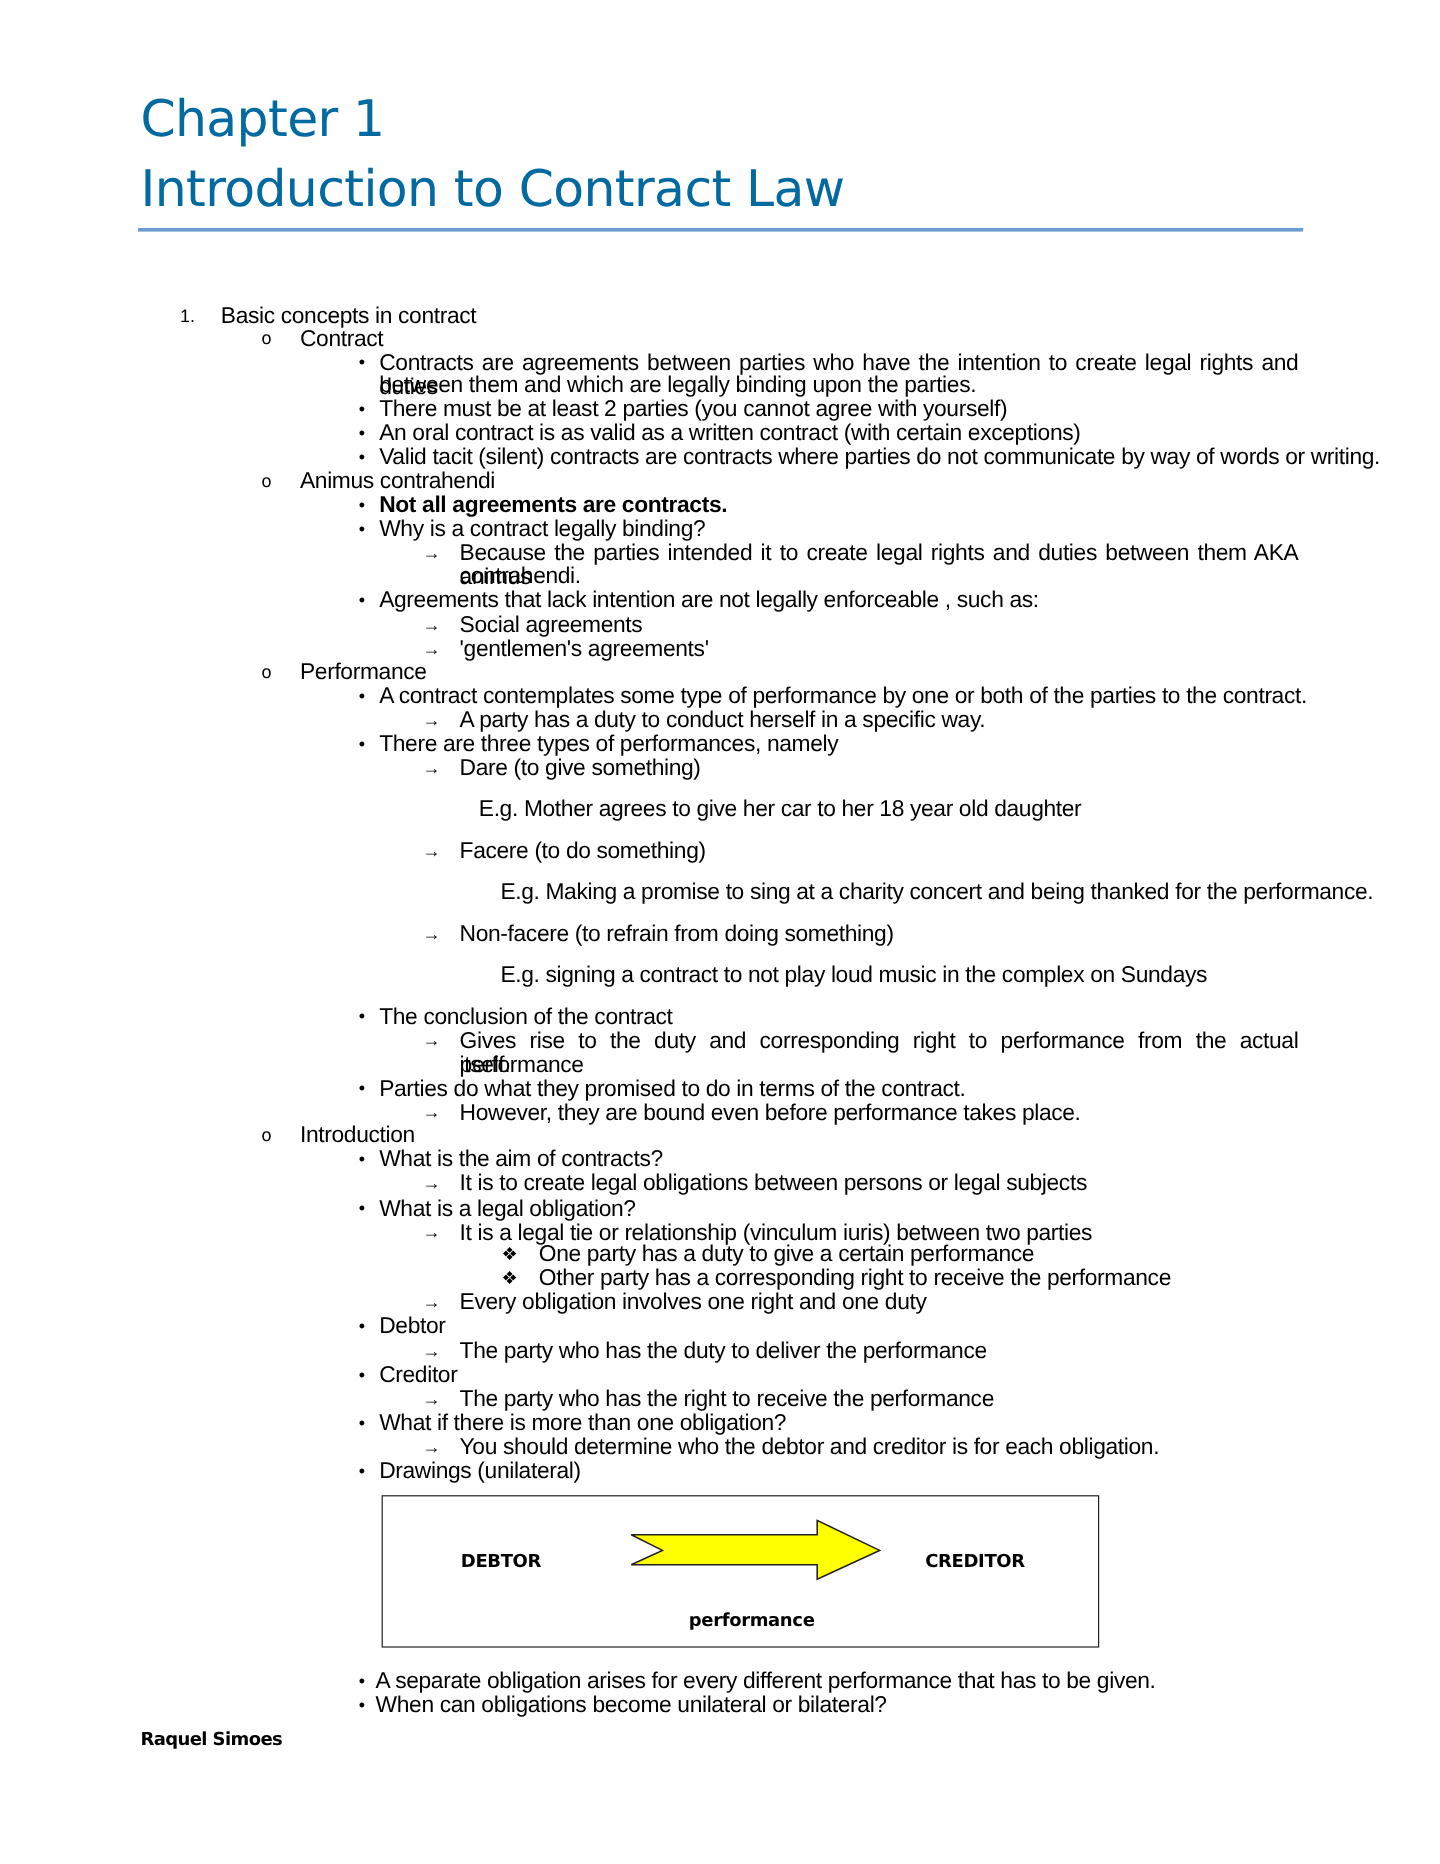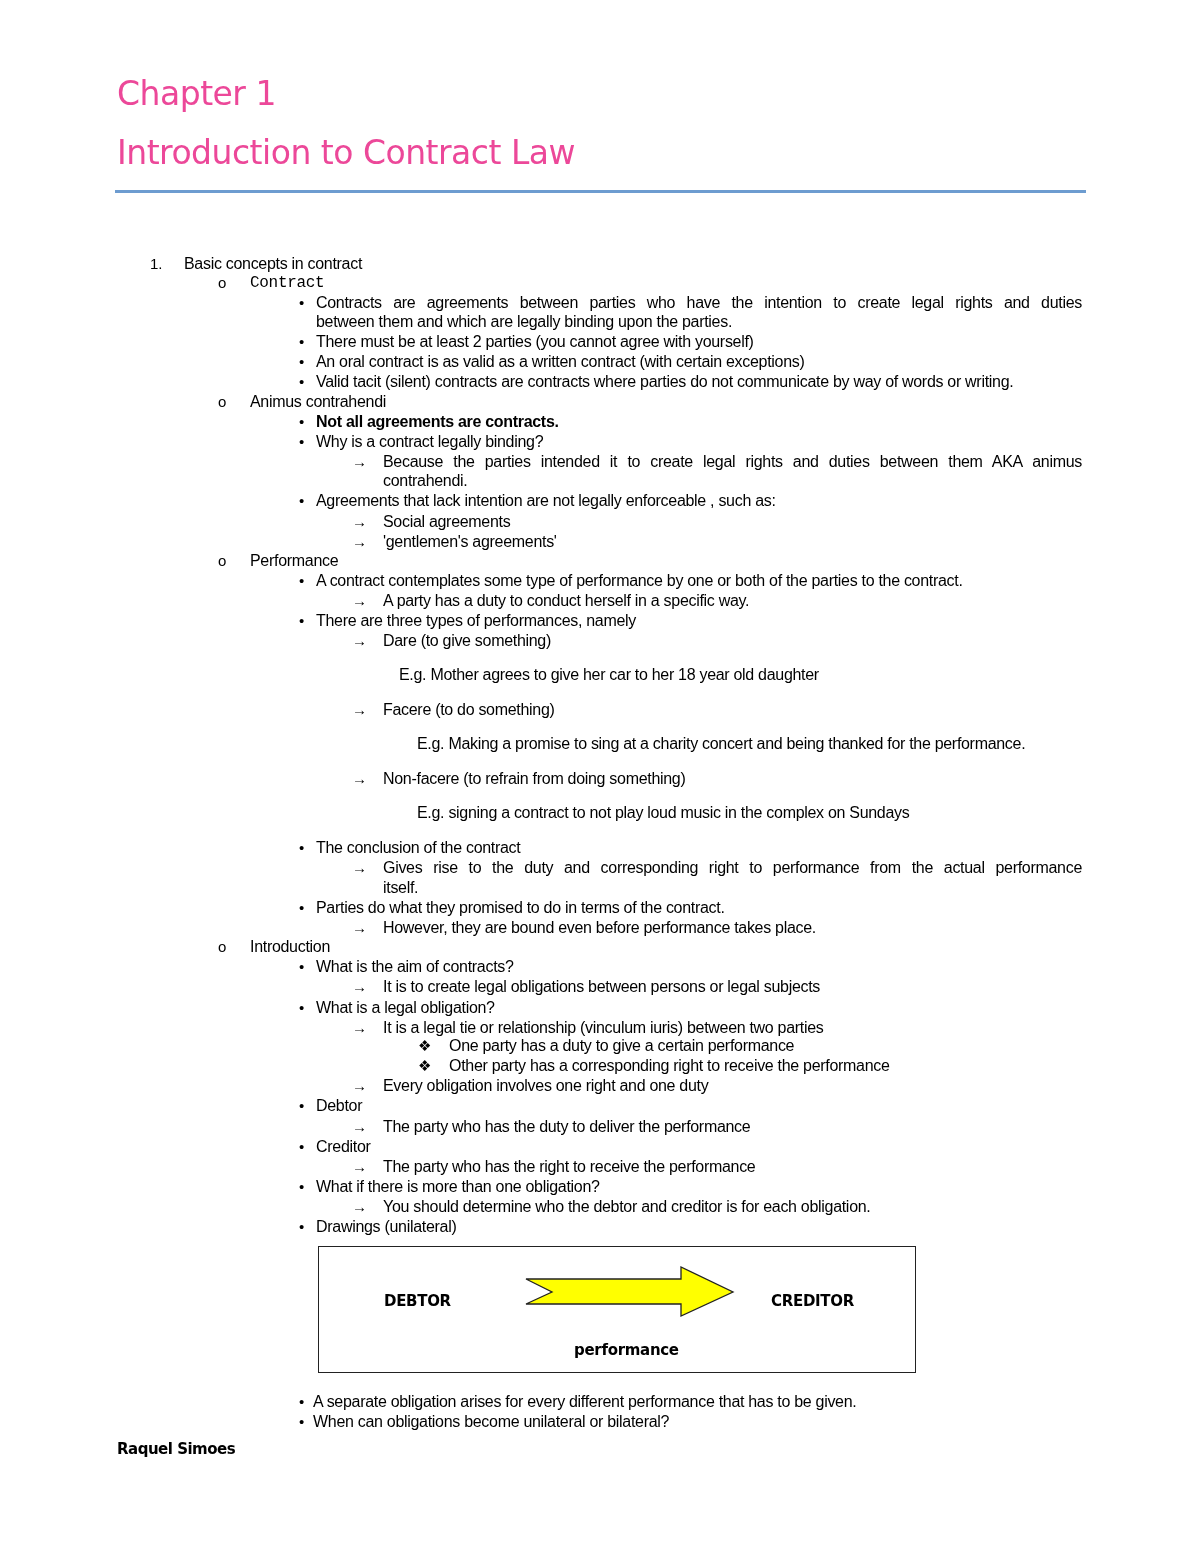--- a/index.html
+++ b/index.html
@@ -1,21 +1,21 @@
 <!DOCTYPE html>
 <html><head>
 <meta charset="utf-8">
 <style>
   html, body { margin:0; padding:0; background:#ffffff; }
   body { width:1200px; height:1553px; position:relative; overflow:hidden;
          font-family:"Liberation Sans", sans-serif; color:#000; }
   .title { position:absolute; left:117px; font-family:"DejaVu Sans", sans-serif;
-           font-weight:normal; color:#ec4899; font-size:33px; letter-spacing:-0.5px; white-space:nowrap; }
+           font-weight:normal; color:#0369a1; font-size:42px; letter-spacing:-0.5px; white-space:nowrap; }
   .rule { position:absolute; left:115px; top:190px; width:971px; height:3px; background:#6d9cd0; }
-  .ln { position:absolute; font-size:16px; line-height:20px; white-space:nowrap; letter-spacing:-0.3px; }
+  .ln { position:absolute; font-size:19px; line-height:20px; white-space:nowrap; letter-spacing:-0.3px; }
   .just { white-space:normal; text-align:justify; text-align-last:justify; }
   .mk { position:absolute; font-size:15px; line-height:20px; }
   .box { position:absolute; left:318px; top:1246px; width:596px; height:125px; border:1.5px solid #222; background:#fff; }
   .lbl { position:absolute; font-family:"DejaVu Sans", sans-serif; font-weight:bold; font-size:15px; letter-spacing:-0.3px; }
   .footer { position:absolute; left:117px; top:1440px; font-family:"DejaVu Sans", sans-serif; font-weight:bold;
             font-size:15px; letter-spacing:-0.5px; }
 </style>
 </head>
 <body>
 
@@ -24,21 +24,21 @@
   <div class="title" style="top:133px;">Introduction to Contract Law</div>
   <div class="rule"></div>
 </div>
 
 <div>
 
   <span class="mk" style="left:150px;top:254px;">1.</span>
   <span class="ln" style="left:184px;top:254px;">Basic concepts in contract</span>
 
   <span class="mk" style="left:218px;top:273px;">o</span>
-  <span class="ln" style="left:250px;top:273px;font-family:Liberation Mono, monospace;">Contract</span>
+  <span class="ln" style="left:250px;top:273px;">Contract</span>
 
   <span class="mk" style="left:299px;top:293px;">•</span>
   <div class="ln just" style="left:316px;top:293px;width:766px;">Contracts are agreements between parties who have the intention to create legal rights and duties</div>
   <span class="ln" style="left:316px;top:312px;">between them and which are legally binding upon the parties.</span>
   <span class="mk" style="left:299px;top:332px;">•</span>
   <span class="ln" style="left:316px;top:332px;">There must be at least 2 parties (you cannot agree with yourself)</span>
   <span class="mk" style="left:299px;top:352px;">•</span>
   <span class="ln" style="left:316px;top:352px;text-align:center;">An oral contract is as valid as a written contract (with certain exceptions)</span>
   <span class="mk" style="left:299px;top:372px;">•</span>
   <span class="ln" style="left:316px;top:372px;">Valid tacit (silent) contracts are contracts where parties do not communicate by way of words or writing.</span>

